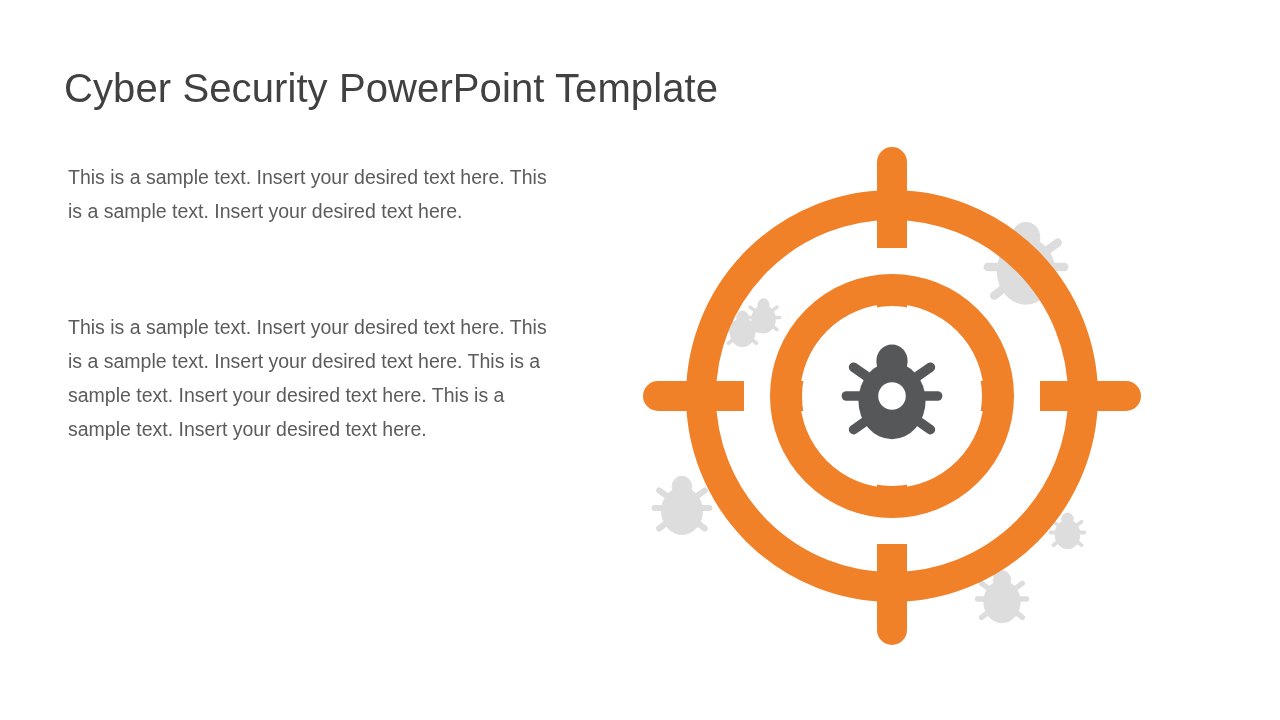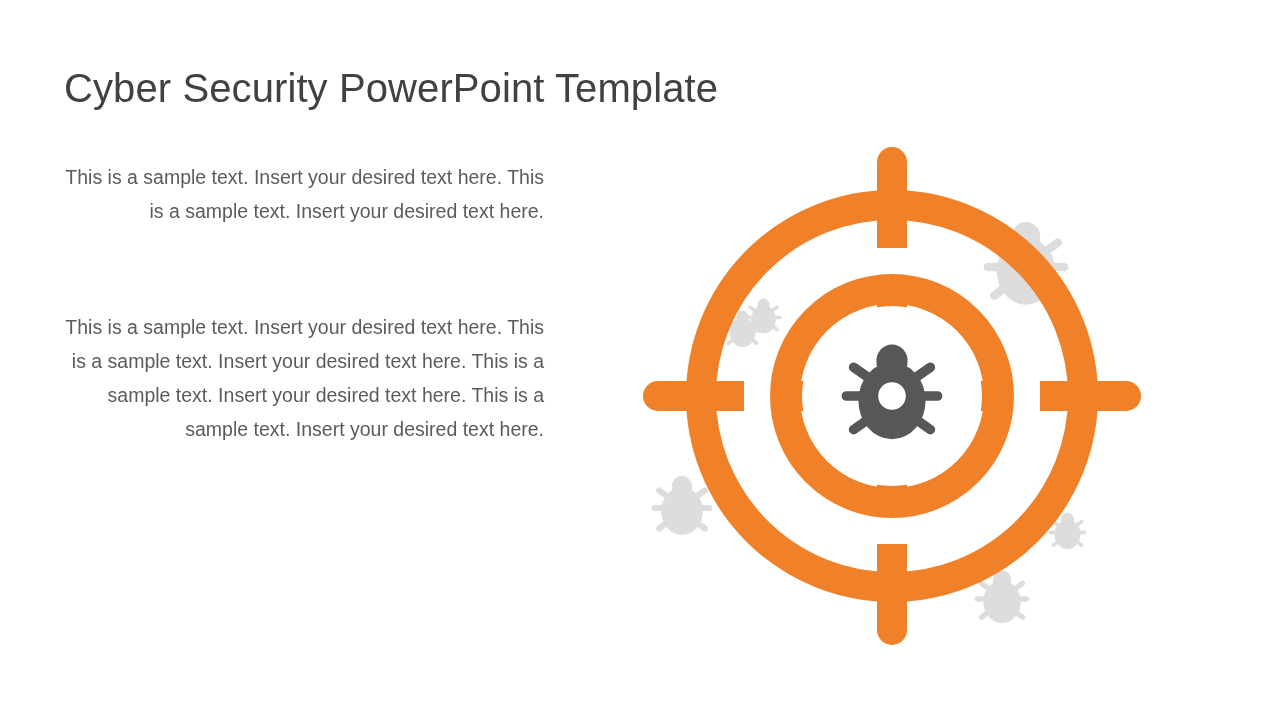--- a/index.html
+++ b/index.html
@@ -12,38 +12,37 @@
     background: #ffffff;
     font-family: "Liberation Sans", sans-serif;
     overflow: hidden;
   }
 
   .slide {
     position: relative;
     width: 1280px;
     height: 720px;
     background: #ffffff;
-    text-align: right;
   }
 
   .slide-title {
     position: absolute;
     left: 64px;
     top: 38px;
     font-size: 40px;
     font-weight: 400;
     letter-spacing: 0.1px;
     color: #414141;
     white-space: nowrap;
     line-height: 1.15;
   }
 
   .body-copy {
     position: absolute;
-    left: 52px;
+    left: 68px;
     width: 492px;
   }
 
   .paragraph {
     font-size: 19.5px;
     line-height: 34px;
     color: #5b5b5b;
     font-weight: 400;
     margin: 0;
   }

